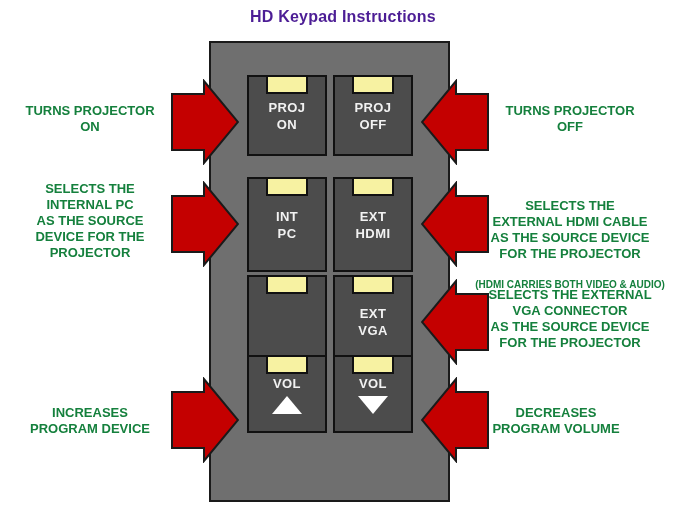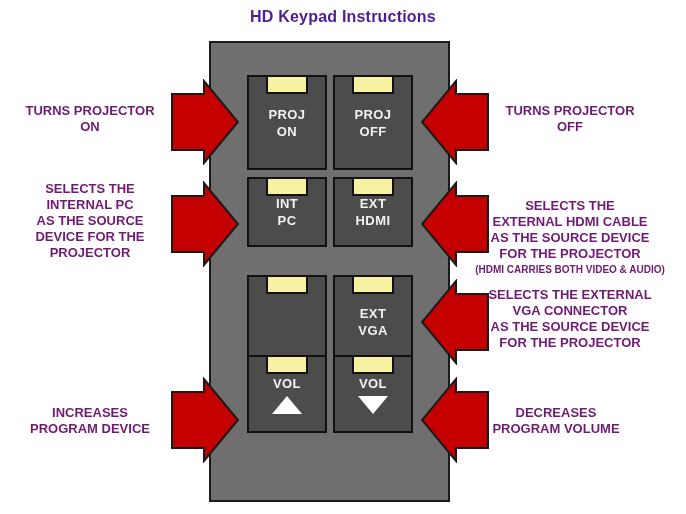--- a/index.html
+++ b/index.html
@@ -31,22 +31,22 @@
     background:#4c4c4c;
     border:2px solid #111;
     box-sizing:border-box;
     display:flex;
     flex-direction:column;
     align-items:center;
     justify-content:center;
   }
   .colA{left:36px;}
   .colB{left:122px;}
-  .r1{top:32px;height:95px;}
-  .r2{top:134px;height:70px;}
+  .r1{top:32px;height:81px;}
+  .r2{top:134px;height:95px;}
   .r3{top:232px;height:93px;}
   .r4{top:312px;height:78px;}
   .indicator{
     position:absolute;
     top:-2px;left:50%;
     transform:translateX(-50%);
     width:38px;height:15px;
     background:#f7f2a2;
     border:2px solid #111;
     box-sizing:content-box;
@@ -76,36 +76,36 @@
   .ar2L{left:171px;top:181px;}
   .ar3L{left:171px;top:377px;}
   .ar1R{left:421px;top:79px;}
   .ar2R{left:421px;top:181px;}
   .ar3R{left:421px;top:279px;}
   .ar4R{left:421px;top:377px;}
   .note-text{
     position:absolute;
     font-size:13px;font-weight:bold;
     line-height:16px;
-    color:#701a75;
+    color:#15803d;
     text-align:center;
     white-space:pre-line;
   }
   .nL1{left:10px;top:103px;width:160px;}
   .nL2{left:10px;top:181px;width:160px;}
   .nL3{left:10px;top:405px;width:160px;}
   .nR1{left:462px;top:103px;width:216px;}
   .nR2{left:455px;top:182px;width:230px;}
   .nR3{left:455px;top:287px;width:230px;text-align:center;}
   .nR4{left:448px;top:405px;width:216px;}
   .sub-note{
     display:block;
     font-size:10px;
     line-height:13px;
-    margin-top:1px;
+    margin-top:16px;
     white-space:pre-line;
   }
 </style>
 </head>
 <body>
 
 <div class="stage">
 
   <div class="title">HD Keypad Instructions</div>
 

